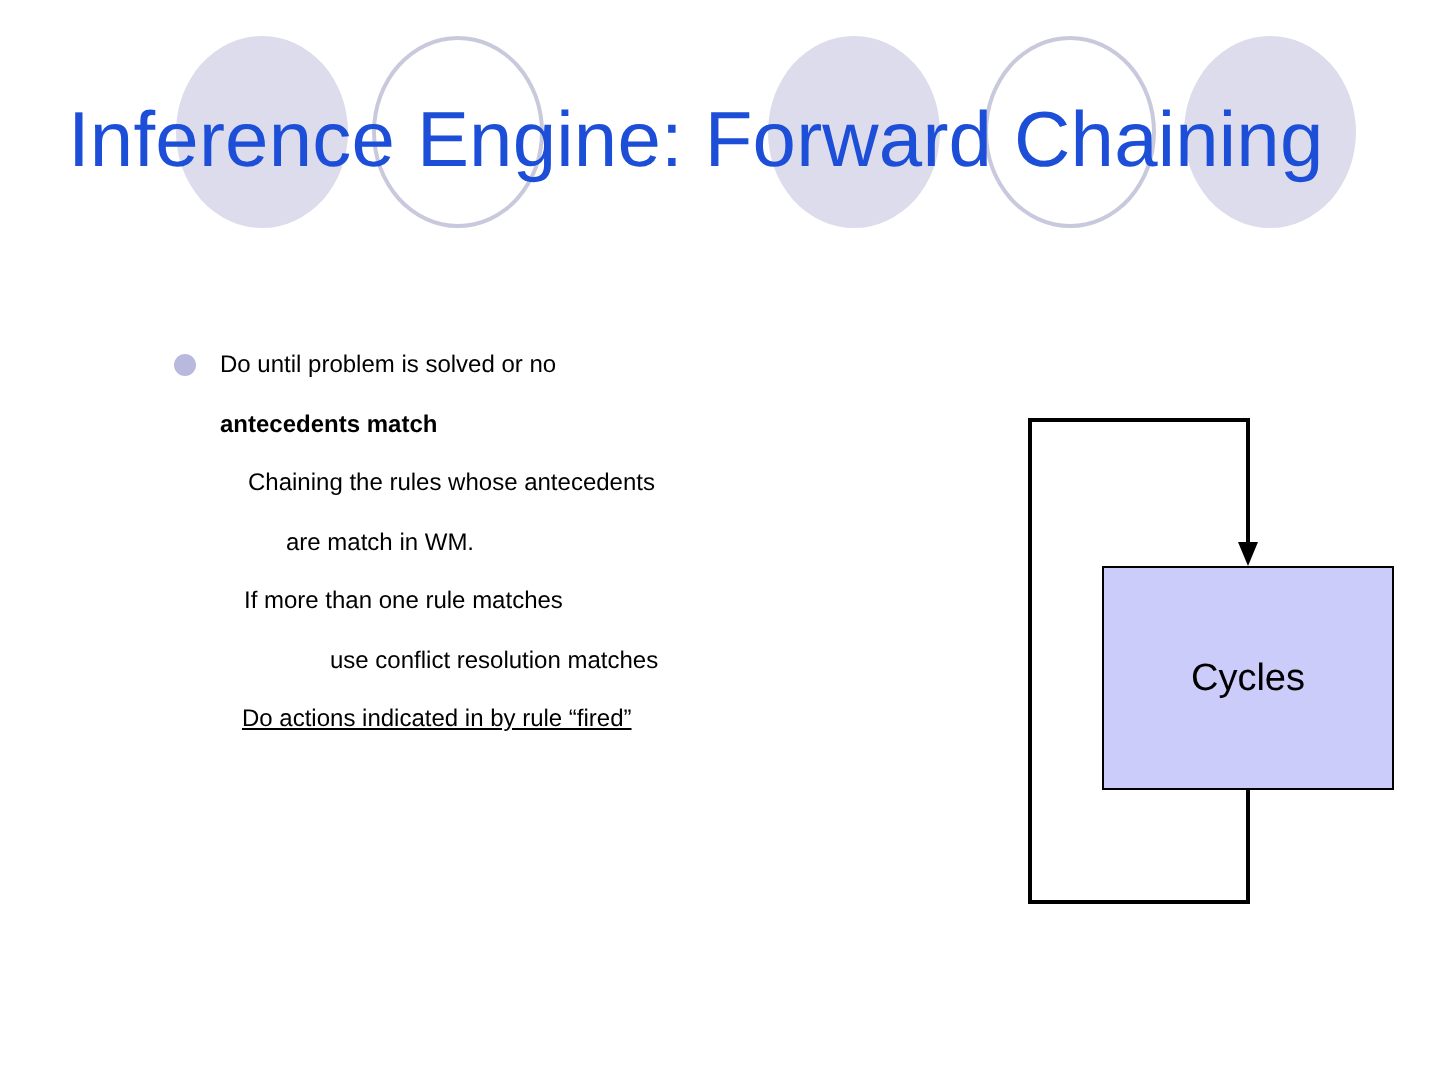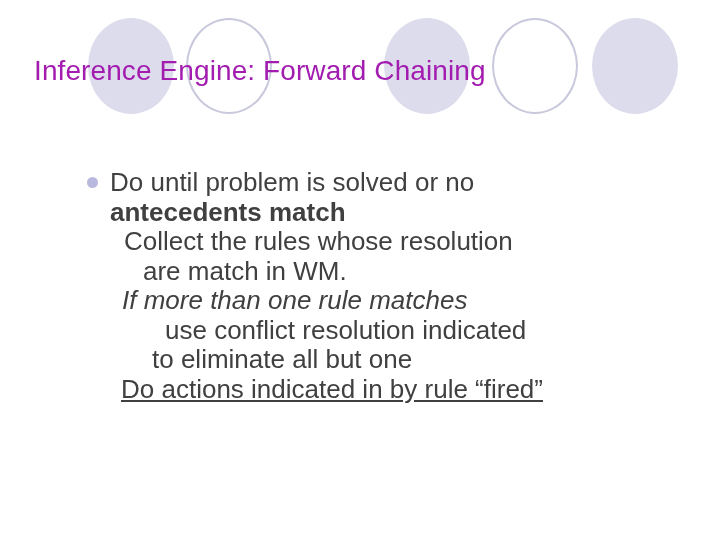--- a/index.html
+++ b/index.html
@@ -39,58 +39,58 @@
     border: 2px solid #c9c9dd;
     box-sizing: border-box;
   }
 
   
   #slide-title {
     position: absolute;
     left: 34px;
     top: 52px;
     width: 660px;
-    font-size: 28px;
+    font-size: 39px;
     line-height: 38px;
-    color: #a21caf;
+    color: #1d4ed8;
     letter-spacing: 0.1px;
     white-space: nowrap;
   }
 
   
   #body-block {
     position: absolute;
     left: 86px;
     top: 168px;
     width: 420px;
   }
   .body-line {
-    color: #404040;
-    font-size: 26px;
+    color: #000000;
+    font-size: 12px;
     line-height: 29.5px;
     white-space: nowrap;
   }
   .bullet-row {
     position: relative;
     display: block;
   }
   #bullet-marker {
     position: absolute;
     left: 1px;
     top: 9px;
     width: 11px;
     height: 11px;
     border-radius: 50%;
     background: #b9b9e0;
   }
   .indent-0 { padding-left: 24px; }
   .indent-1 { padding-left: 24px; font-weight: bold; }
   .indent-2 { padding-left: 38px; }
   .indent-3 { padding-left: 57px; }
-  .indent-4 { padding-left: 36px; font-style: italic; }
+  .indent-4 { padding-left: 36px; }
   .indent-5 { padding-left: 79px; }
   .indent-6 { padding-left: 66px; }
   .indent-7 { padding-left: 35px; text-decoration: underline; }
 
   
   #loop-diagram {
     position: absolute;
     left: 505px;
     top: 200px;
     width: 205px;
@@ -135,39 +135,50 @@
     <div class="body-line bullet-row indent-0">
       <span id="bullet-marker"></span>
       <span>Do until problem is solved or no</span>
     </div>
 
     <div class="body-line indent-1">
       <span>antecedents match</span>
     </div>
 
     <div class="body-line indent-2">
-      <span>Collect the rules whose resolution</span>
+      <span>Chaining the rules whose antecedents</span>
     </div>
 
     <div class="body-line indent-3">
       <span>are match in WM.</span>
     </div>
 
     <div class="body-line indent-4">
       <span>If more than one rule matches</span>
     </div>
 
     <div class="body-line indent-5">
-      <span>use conflict resolution indicated</span>
+      <span>use conflict resolution matches</span>
     </div>
 
-    <div class="body-line indent-6">
-      <span>to eliminate all but one</span>
-    </div>
 
     <div class="body-line indent-7">
       <span>Do actions indicated in by rule “fired”</span>
     </div>
 
   </div>
 
+  <div id="loop-diagram">
+
+    <svg width="205" height="265" viewBox="0 0 205 265">
+
+      <path d="M 119 195 L 119 251 L 10 251 L 10 10 L 119 10 L 119 74" fill="none" stroke="#000000" stroke-width="2"></path>
+
+      <polygon points="119,83 114,71 124,71" fill="#000000"></polygon>
+    </svg>
+
+    <div id="cycles-box">
+      <span id="cycles-label">Cycles</span>
+    </div>
+
+  </div>
 
 </div>
 
 </body></html>

